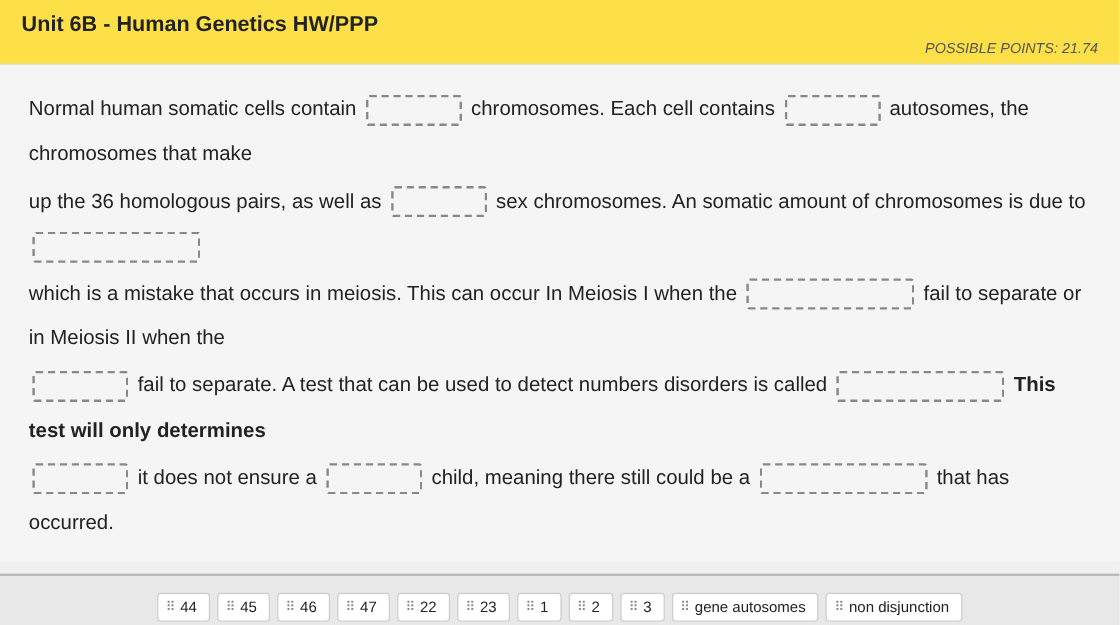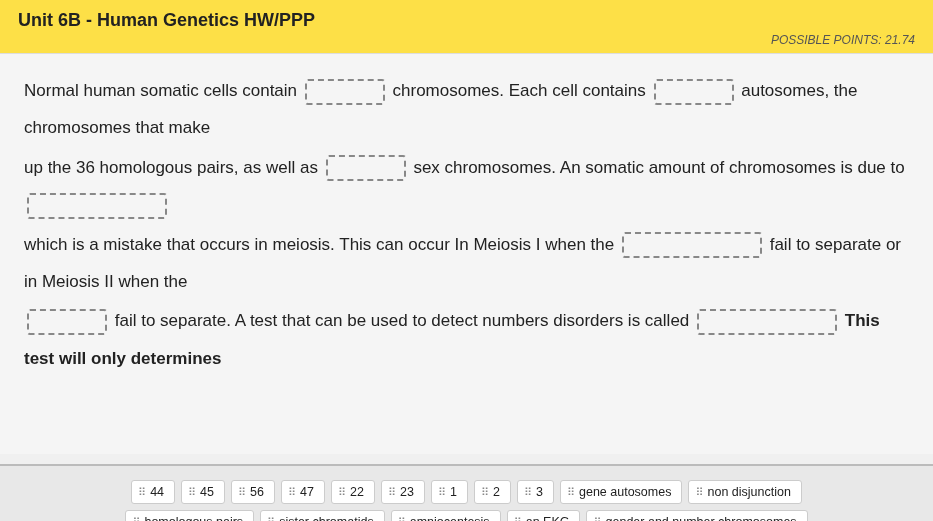--- a/index.html
+++ b/index.html
@@ -121,37 +121,45 @@
       <span>fail to separate or in Meiosis II when the</span>
     </div>
 
     <div class="passage-block">
       <span class="blank blank-sm"></span>
       <span>fail to separate. A test that can be used to detect numbers disorders is called</span>
       <span class="blank blank-lg"></span>
       <strong>This test will only determines</strong>
     </div>
 
+    <div class="passage-block">
+      <span class="blank blank-sm"></span>
+      <span>it does not ensure a</span>
+      <span class="blank blank-sm"></span>
+      <span>child, meaning there still could be a</span>
+      <span class="blank blank-lg"></span>
+      <span>that has occurred.</span>
+    </div>
 
   </div>
 </div>
 
 <div class="word-bank">
   <div class="word-bank-row" id="row1">
       <div class="word-chip" draggable="true">
         <span class="drag-icon">⠿</span>
         <span>44</span>
       </div>
       <div class="word-chip" draggable="true">
         <span class="drag-icon">⠿</span>
         <span>45</span>
       </div>
       <div class="word-chip" draggable="true">
         <span class="drag-icon">⠿</span>
-        <span>56</span>
+        <span>46</span>
       </div>
       <div class="word-chip" draggable="true">
         <span class="drag-icon">⠿</span>
         <span>47</span>
       </div>
       <div class="word-chip" draggable="true">
         <span class="drag-icon">⠿</span>
         <span>22</span>
       </div>
       <div class="word-chip" draggable="true">

